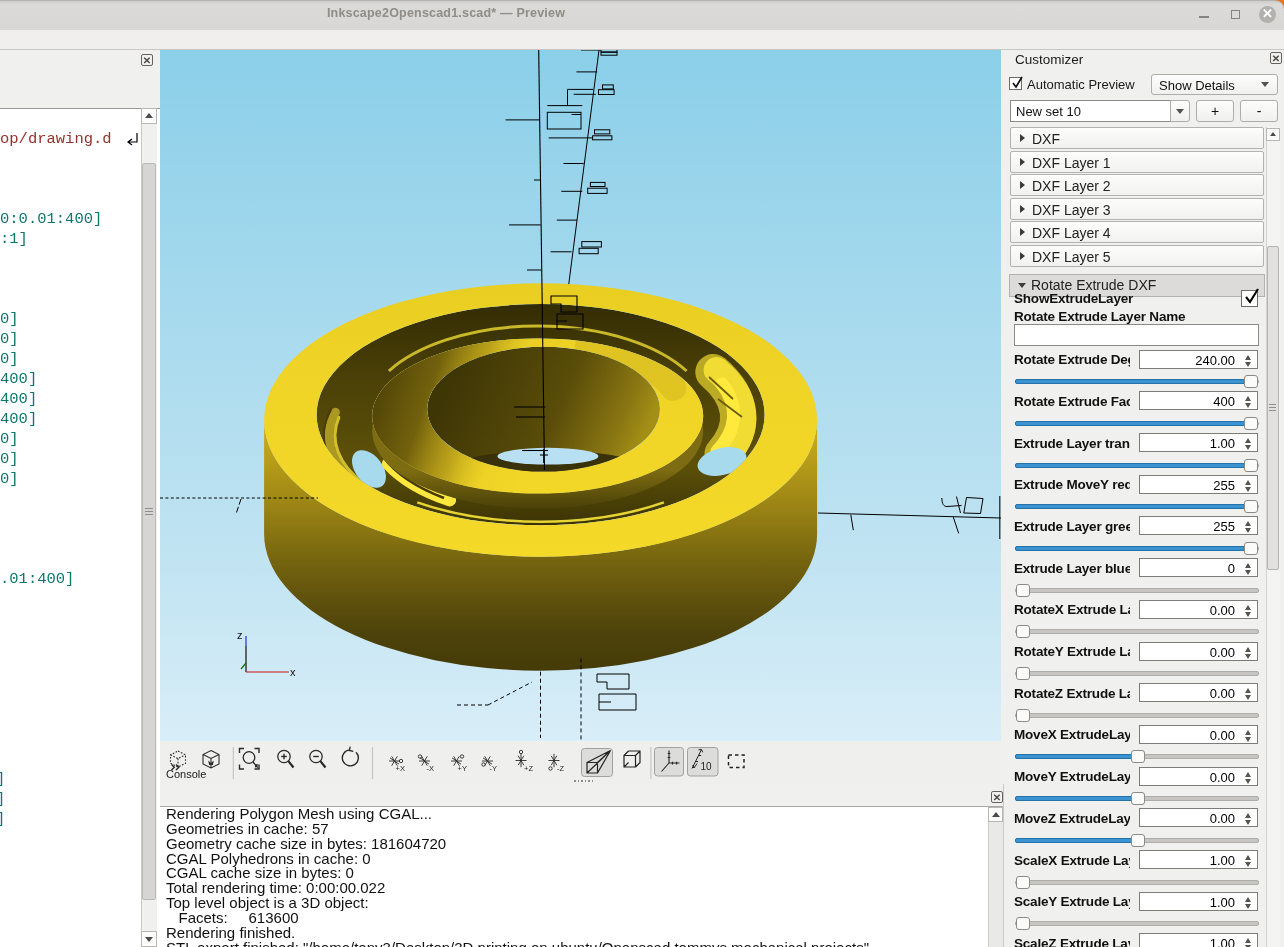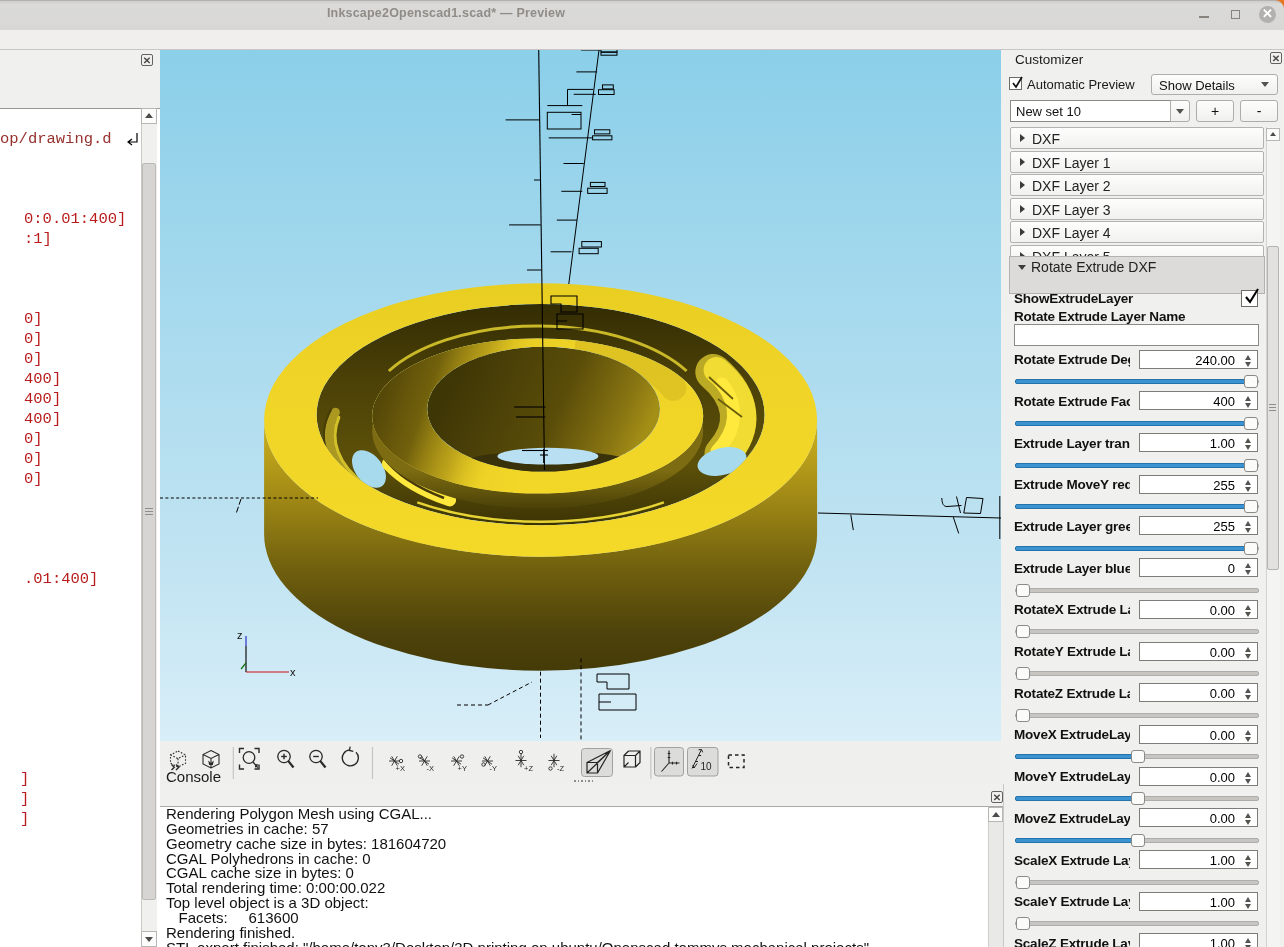--- a/index.html
+++ b/index.html
@@ -17,36 +17,36 @@
 
 #btn-min { position:absolute; left:1199px; top:16px; width:10px; height:2px; background:#87837e; }
 #btn-max { position:absolute; left:1231px; top:10px; width:9px; height:9px; border:1.5px solid #87837e; }
 #btn-close { position:absolute; left:1259px; top:6px; width:17px; height:17px; border-radius:50%; background:#b3b1ae; color:#fff; font-size:13px; font-weight:bold; text-align:center; line-height:16px;}
 
 #editor { position:absolute; left:0; top:50px; width:158px; height:897px; background:#f0f0ee; }
 #ed-close { position:absolute; left:141px; top:54px; width:12px; height:12px; border:1px solid #65625e; border-radius:2px; color:#4a4743; font-size:10px; font-weight:bold; text-align:center; line-height:11px; background:#efefed;}
 #ed-text { position:absolute; left:0; top:108px; width:168px; height:839px; background:#ffffff; border-top:1px solid #9a9996; overflow:hidden;
   font-family:"Liberation Mono", monospace; font-size:15.5px; line-height:20px; white-space:pre; }
 #ed-text div { height:20px; }
-.grn { color:#b91c1c;margin-left:24px; }
+.grn { color:#0f766e; }
 .red { color:#97312e; }
 #ed-sb { position:absolute; left:141px; top:108px; width:16px; height:839px; background:#f0f0ee; border-left:1px solid #c9c8c5;}
 #ed-sb-up { position:absolute; left:141px; top:108px; width:16px; height:16px; background:#fcfcfc; border:1px solid #b8b7b4; }
 #ed-sb-dn { position:absolute; left:141px; top:931px; width:16px; height:16px; background:#fcfcfc; border:1px solid #b8b7b4; }
 #ed-sb-th { position:absolute; left:142px; top:163px; width:14px; height:737px; background:#d6d5d3; border:1px solid #bbbab7; border-radius:2px;}
 .arrow-up { width:0; height:0; border-left:4px solid transparent; border-right:4px solid transparent; border-bottom:5px solid #4d4b48; margin:4px auto 0;}
 .arrow-dn { width:0; height:0; border-left:4px solid transparent; border-right:4px solid transparent; border-top:5px solid #4d4b48; margin:5px auto 0;}
 
 #viewport { position:absolute; left:160px; top:50px; width:841px; height:691px;
   background:linear-gradient(#8bcfe9, #c2e4f2 75%, #d8eef8); }
 
 #vtoolbar { position:absolute; left:160px; top:741px; width:841px; height:43px; background:#efefed; }
 
 #con-head { position:absolute; left:160px; top:784px; width:843px; height:22px; background:#f0f0ee; }
-#con-title { position:absolute; left:166px; top:768px; font-size:15px; color:#1a1a1a; }
+#con-title { position:absolute; left:166px; top:768px; font-size:11px; color:#1a1a1a; }
 #con-close { position:absolute; left:991px; top:791px; width:12px; height:12px; border:1px solid #65625e; border-radius:2px; color:#4a4743; font-size:10px; font-weight:bold; text-align:center; line-height:11px;}
 #console { position:absolute; left:160px; top:806px; width:828px; height:141px; background:#fff; border-top:1px solid #aaa9a6; overflow:hidden;
   font-size:15px; line-height:14.85px; color:#111; padding:0px 0 0 6px; white-space:pre;}
 #con-sb { position:absolute; left:988px; top:806px; width:15px; height:141px; background:#e9e9e7; border-top:1px solid #aaa9a6; border-left:1px solid #cfcecb;}
 #con-sb-up { position:absolute; left:988px; top:807px; width:15px; height:15px; background:#fbfbfa; border:1px solid #b8b7b4;}
 #con-border { position:absolute; left:1003px; top:784px; width:1px; height:163px; background:#c9c8c5; }
 
 #customizer { position:absolute; left:1004px; top:50px; width:280px; height:897px; background:#f0f0ee; }
 #cz-title { position:absolute; left:1015px; top:52px; font-size:13.5px; color:#1a1a1a; }
 #cz-close { position:absolute; left:1270px; top:52px; width:12px; height:12px; border:1px solid #65625e; border-radius:2px; color:#4a4743; font-size:10px; font-weight:bold; text-align:center; line-height:11px;}
@@ -60,21 +60,21 @@
 #cz-set span { position:absolute; left:5px; top:3px; font-size:13px; color:#111; }
 #cz-setdrop { left:1170px; top:100px; width:20px; height:22px; border-radius:0 3px 3px 0;}
 #cz-plus { left:1196px; top:100px; width:38px; height:22px; }
 #cz-minus { left:1240px; top:100px; width:38px; height:22px; }
 .bcent { text-align:center; font-size:14px; color:#111; line-height:20px;}
 .drop-arr { width:0; height:0; border-left:4px solid transparent; border-right:4px solid transparent; border-top:5px solid #55534f; position:absolute; }
 
 .grp { position:absolute; left:1010px; width:254px; height:22px; background:linear-gradient(#fdfdfd,#f1f1ef); border:1px solid #b3b2af; border-radius:2px; }
 .grp .tri { position:absolute; left:9px; top:6px; width:0; height:0; border-top:4px solid transparent; border-bottom:4px solid transparent; border-left:5px solid #3d3b38; }
 .grp .lbl { position:absolute; left:21px; top:3px; font-size:14px; color:#222; }
-#grp-open { position:absolute; left:1009px; top:256px; width:256px; height:38px; background:#dcdbd9; border:1px solid #b3b2af; }
+#grp-open { position:absolute; left:1009px; top:274px; width:256px; height:23px; background:#dcdbd9; border:1px solid #b3b2af; }
 #grp-open .tri { position:absolute; left:8px; top:8px; width:0; height:0; border-left:4px solid transparent; border-right:4px solid transparent; border-top:5px solid #3d3b38; }
 #grp-open .lbl { position:absolute; left:21px; top:2px; font-size:14px; color:#222; }
 
 .plabel { position:absolute; left:1014px; width:116px; height:16px; overflow:hidden; font-size:13.5px; font-weight:bold; color:#111; white-space:nowrap; letter-spacing:-0.2px;}
 .spin { position:absolute; left:1139px; width:119px; height:19px; background:#fff; border:1px solid #7d7c79; }
 .spin .val { position:absolute; right:22px; top:2px; font-size:13px; color:#000; }
 .spin .su { position:absolute; right:6px; top:4px; width:0; height:0; border-left:3.5px solid transparent; border-right:3.5px solid transparent; border-bottom:5px solid #55534f;}
 .spin .sd { position:absolute; right:6px; top:11px; width:0; height:0; border-left:3.5px solid transparent; border-right:3.5px solid transparent; border-top:5px solid #55534f;}
 .slider { position:absolute; left:1015px; width:244px; height:13px; }
 .sl-track { position:absolute; left:0; top:4px; width:100%; height:5px; background:#c6c5c2; border-radius:2px; border:1px solid #aeada9;}

